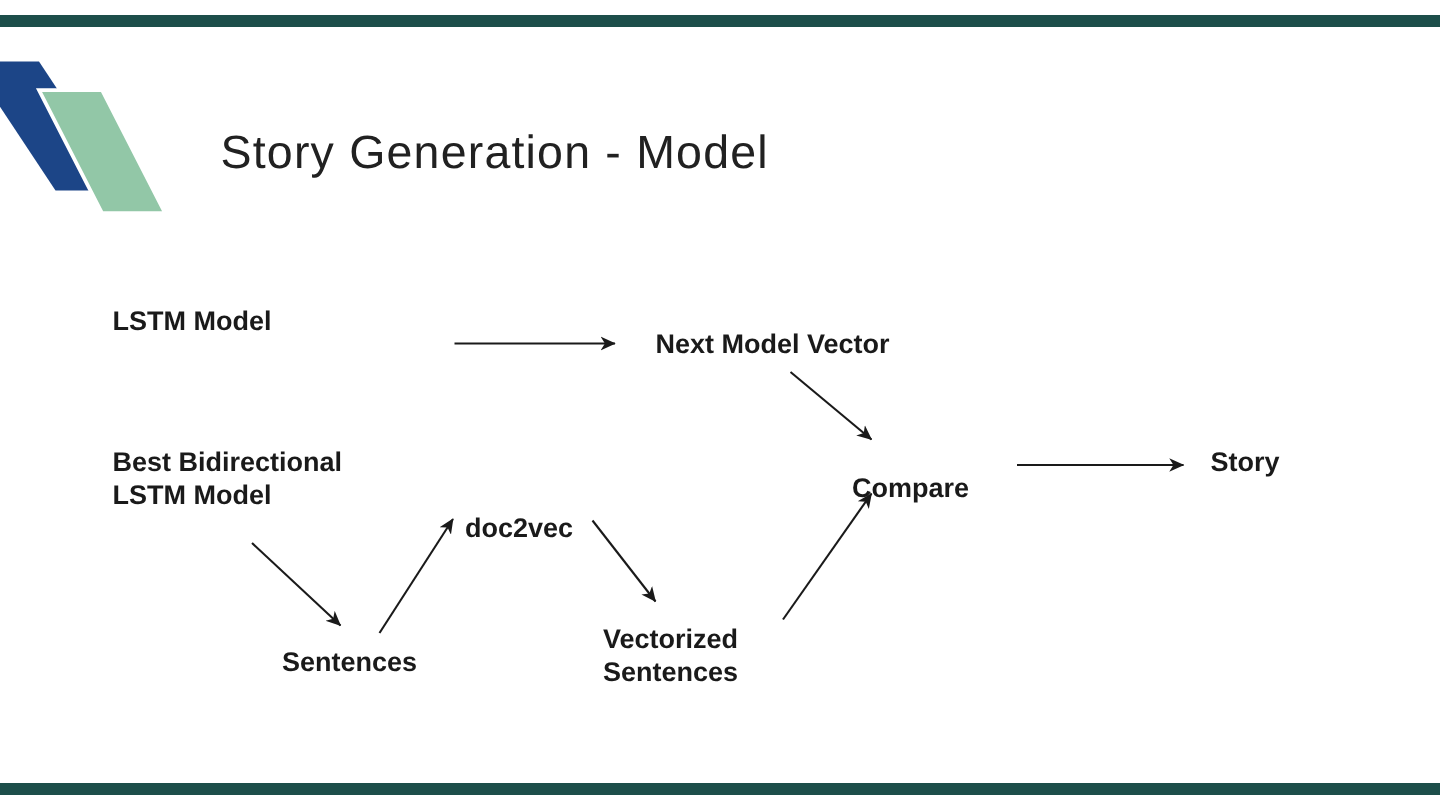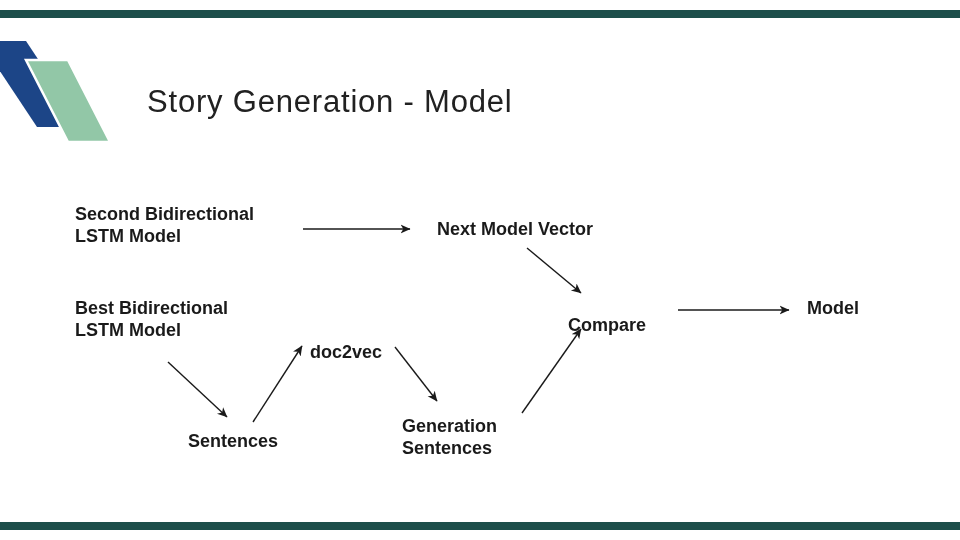--- a/index.html
+++ b/index.html
@@ -53,21 +53,20 @@
     <line x1="303" y1="229" x2="410" y2="229" marker-end="url(#ah)"></line>
         <line x1="527" y1="248" x2="581" y2="293" marker-end="url(#ah)"></line>
         <line x1="168" y1="362" x2="227" y2="417" marker-end="url(#ah)"></line>
         <line x1="253" y1="422" x2="302" y2="346" marker-end="url(#ah)"></line>
         <line x1="395" y1="347" x2="437" y2="401" marker-end="url(#ah)"></line>
         <line x1="522" y1="413" x2="581" y2="329" marker-end="url(#ah)"></line>
         <line x1="678" y1="310" x2="789" y2="310" marker-end="url(#ah)"></line>
       </svg>
 
     <div class="node" style="left: 75px; top: 203px;">
-      <span>Second Bidirectional</span>
       <span>LSTM Model</span>
     </div>
 
     <div class="node" style="left: 437px; top: 218px;">
       <span>Next Model Vector</span>
     </div>
 
     <div class="node" style="left: 75px; top: 297px;">
       <span>Best Bidirectional</span>
       <span>LSTM Model</span>
@@ -75,26 +74,26 @@
 
     <div class="node" style="left: 310px; top: 317px; margin-top: 24px;">
       <span>doc2vec</span>
     </div>
 
     <div class="node" style="left: 188px; top: 430px;">
       <span>Sentences</span>
     </div>
 
     <div class="node" style="left: 402px; top: 415px;">
-      <span>Generation</span>
+      <span>Vectorized</span>
       <span>Sentences</span>
     </div>
 
     <div class="node" style="left: 568px; top: 297px; margin-top: 17px;">
       <span>Compare</span>
     </div>
 
     <div class="node" style="left: 807px; top: 297px;">
-      <span>Model</span>
+      <span>Story</span>
     </div>
 
   </div>
 </div>
 
 </body></html>

